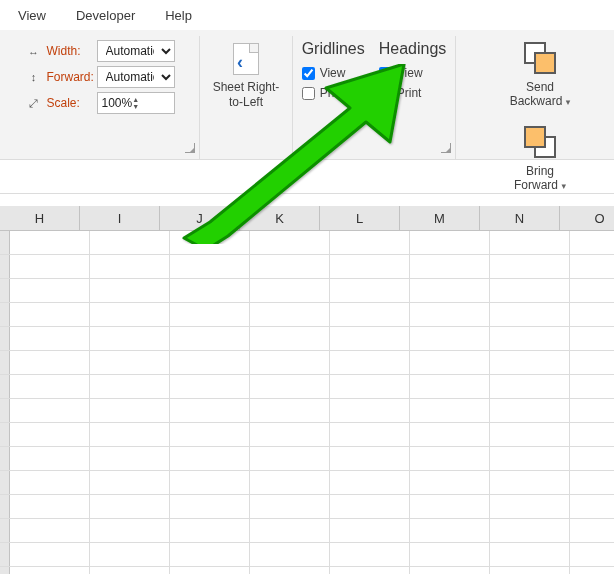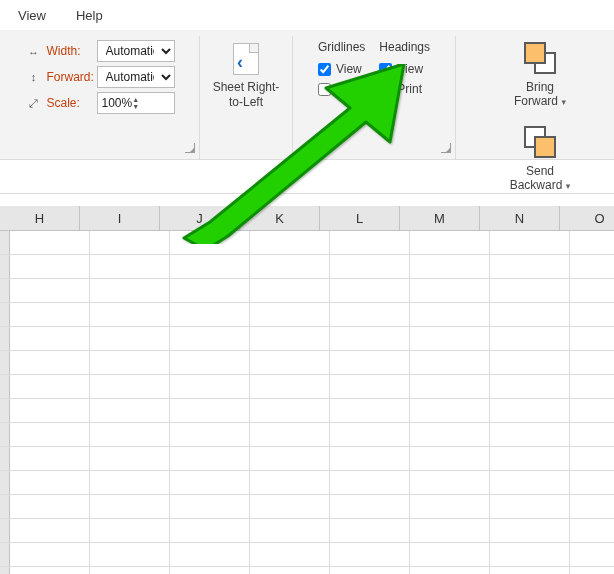--- a/index.html
+++ b/index.html
@@ -117,21 +117,21 @@
       position: absolute;
       left: 3px; top: 9px;
       color: #1f66c0;
       font-size: 18px;
       line-height: 1;
       font-weight: bold;
     }
     
     .show-cols { display: flex; gap: 14px; margin-bottom: 4px; }
     .show-col { display: flex; flex-direction: column; gap: 6px; align-items: flex-start; }
-    .show-col .hdr { font-size: 12px; color: #3a3a3a; margin-bottom: 2px; text-align: right; }
+    .show-col .hdr { font-size: 16px; color: #3a3a3a; margin-bottom: 2px; text-align: right; }
     .cbrow { display: flex; align-items: center; gap: 5px; font-size: 12px; }
     .cbrow input[type="checkbox"] { width: 13px; height: 13px; }
     
     .arrange { display: flex; gap: 16px; padding-right: 0; }
     .arr-btn { text-align: center; font-size: 12px; }
     .arr-btn .ic { width: 40px; height: 36px; margin: 0 auto 4px; position: relative; }
     .sq { position: absolute; width: 22px; height: 22px; border: 2px solid #5a5a5a; background: #fcbf6b; }
     .sq.front { left: 4px; top: 2px; z-index: 2; }
     .sq.back { left: 14px; top: 12px; background: #fff; z-index: 1; }
     .sq.front2 { left: 4px; top: 2px; background: #fff; z-index: 1; }
@@ -184,20 +184,21 @@
       left: 176px; top: 64px;
       pointer-events: none;
       z-index: 50;
     }
   </style>
 </head>
 <body>
 
 <div class="menubar">
   <div class="item">View</div>
+  <div class="item">Developer</div>
   <div class="item">Help</div>
 </div>
 
 <div class="ribbon">
 
   <div class="group" style="width:200px">
     <div class="scale-rows">
       <div class="scale-row">
         <span class="mini-icon">↔</span>
         <span class="lab">Width:</span>
@@ -260,33 +261,33 @@
           <span>Print</span>
         </label>
       </div>
     </div>
     <div class="dlg-launcher"></div>
   </div>
 
   <div class="group arrange" style="width:158px;border-right:none">
     <div class="arr-btn">
       <div class="ic">
+          <div class="sq front2"></div>
+          <div class="sq back2"></div>
+        </div>
+      <div><span>Send</span></div>
+      <div><span>Backward</span><span class="dd"> ▾</span></div>
+    </div>
+    <div class="arr-btn">
+      <div class="ic">
           <div class="sq back"></div>
           <div class="sq front"></div>
         </div>
       <div><span>Bring</span></div>
       <div><span>Forward</span><span class="dd"> ▾</span></div>
-    </div>
-    <div class="arr-btn">
-      <div class="ic">
-          <div class="sq front2"></div>
-          <div class="sq back2"></div>
-        </div>
-      <div><span>Send</span></div>
-      <div><span>Backward</span><span class="dd"> ▾</span></div>
     </div>
   </div>
 
 </div>
 
 <div class="fbar"></div>
 
 <div class="sheet">
   <div class="col-headers">
     <div class="rowhead-spacer"></div>

